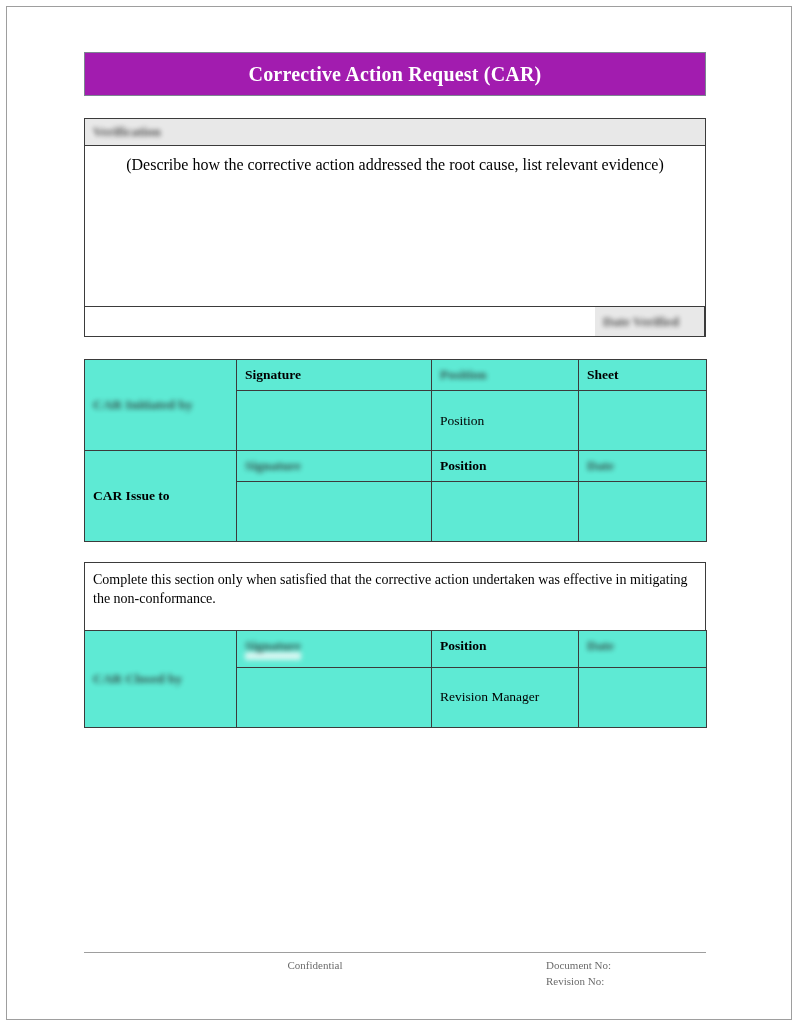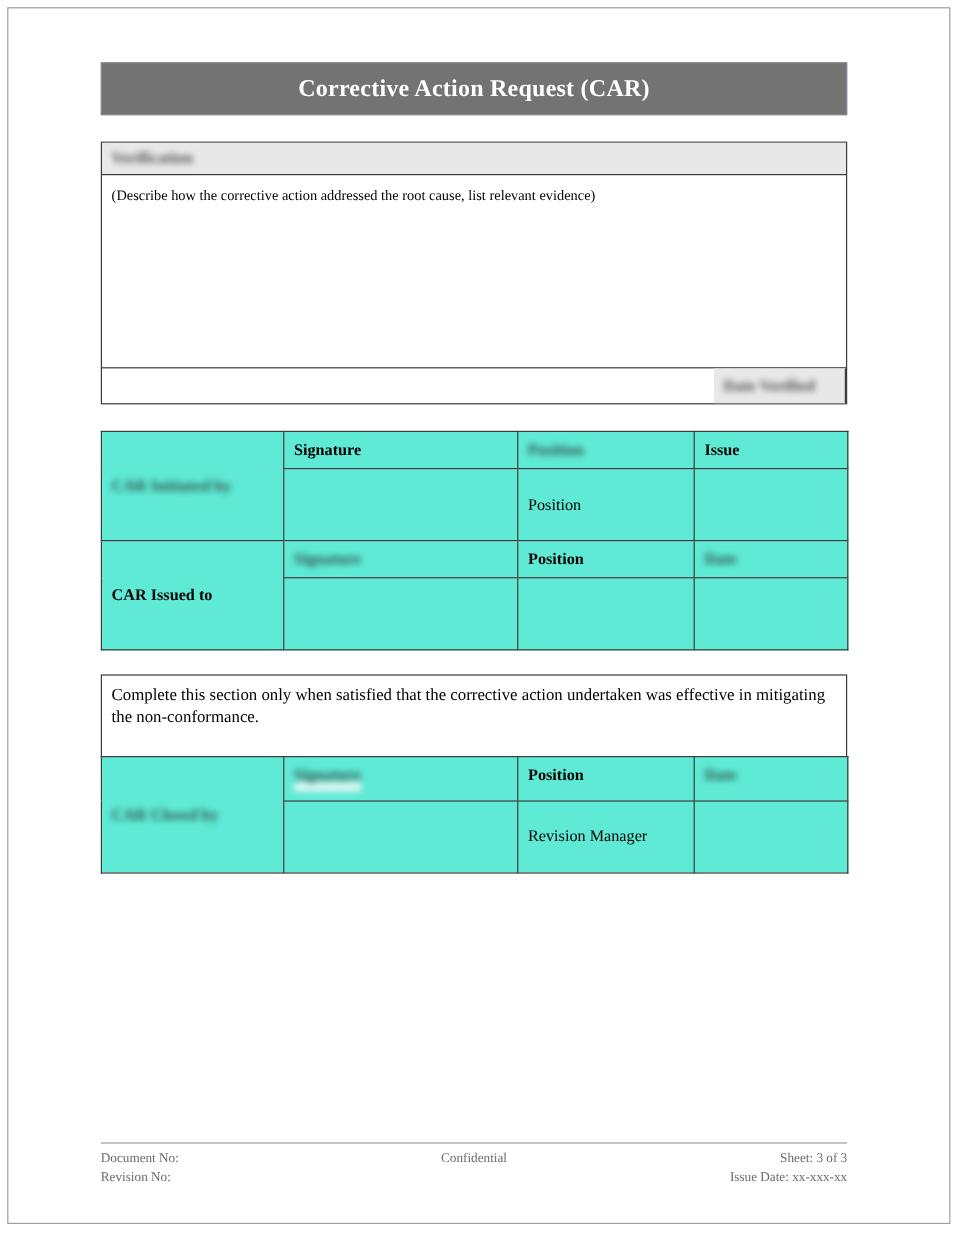--- a/index.html
+++ b/index.html
@@ -30,21 +30,21 @@
 
   .content {
     position: absolute;
     left: 84px;
     top: 52px;
     width: 622px;
   }
 
   
   .title-banner {
-    background: #737373;
+    background: #a21caf;
     border: 1px solid #7d8591;
     box-sizing: border-box;
     height: 44px;
     display: flex;
     align-items: center;
     justify-content: center;
     color: #ffffff;
     font-weight: bold;
     font-size: 20px;
     letter-spacing: .2px;
@@ -100,21 +100,22 @@
     height: 26px;
     display: flex;
     align-items: center;
     padding: 0 8px;
     font-size: 13.5px;
   }
   .verif-outer .vrow-body {
     height: 150px;
     padding: 10px 8px 0 8px;
     position: relative;
-    font-size: 12px;
+    font-size: 16px;
+    text-align: center;
   }
   .verif-outer .vrow-foot {
     display: flex;
     justify-content: flex-end;
     border-top: 1px solid #3b3b3b;
   }
   .verif-outer .vrow-foot .cellA {
     width: 110px;
     background: #e8e8e8;
     border-right: 1px solid #3b3b3b;
@@ -209,38 +210,38 @@
         <td class="shade" rowspan="2" style="vertical-align:middle">
           <span class="blur">CAR Initiated by</span>
         </td>
         <td class="hdr">
           <span>Signature</span>
         </td>
         <td class="hdr">
           <span class="blur">Position</span>
         </td>
         <td class="hdr">
-          <span>Issue</span>
+          <span>Sheet</span>
         </td>
       </tr>
       <tr>
         <td style="height:60px;vertical-align:middle">
           <span></span>
         </td>
         <td style="height:60px;vertical-align:middle">
           <span>Position</span>
         </td>
         <td style="height:60px;vertical-align:middle">
           <span></span>
         </td>
       </tr>
 
       <tr>
         <td class="shade" rowspan="2" style="vertical-align:middle">
-          <span style="font-weight:bold">CAR Issued to</span>
+          <span style="font-weight:bold">CAR Issue to</span>
         </td>
         <td class="hdr">
           <span class="blur">Signature</span>
         </td>
         <td class="hdr">
           <span>Position</span>
         </td>
         <td class="hdr">
           <span class="blur">Date</span>
         </td>
@@ -299,25 +300,21 @@
         </td>
       </tr>
     </tbody>
   </table>
 
 </div>
 
 <div class="footer">
   <div class="rule"></div>
   <div class="footer-grid">
+    <div class="footer-col center">
+      <div>Confidential</div>
+    </div>
     <div class="footer-col left">
       <div>Document No:</div>
       <div>Revision No:</div>
     </div>
-    <div class="footer-col center">
-      <div>Confidential</div>
-    </div>
-    <div class="footer-col right">
-      <div>Sheet: 3 of 3</div>
-      <div>Issue Date: xx-xxx-xx</div>
-    </div>
   </div>
 </div>
 
 </body></html>

